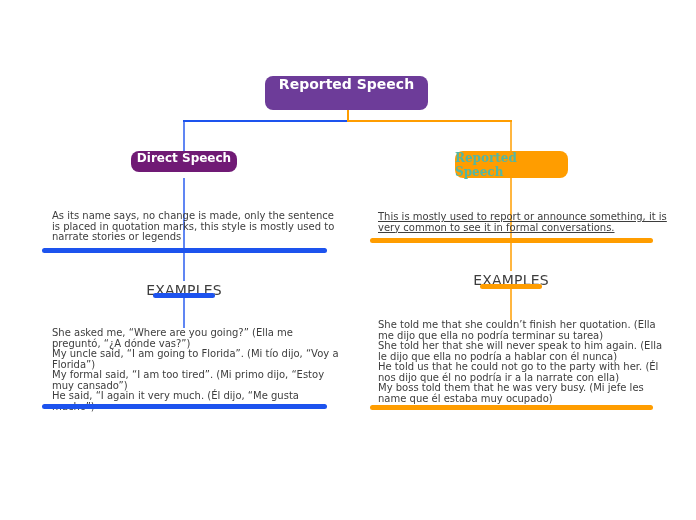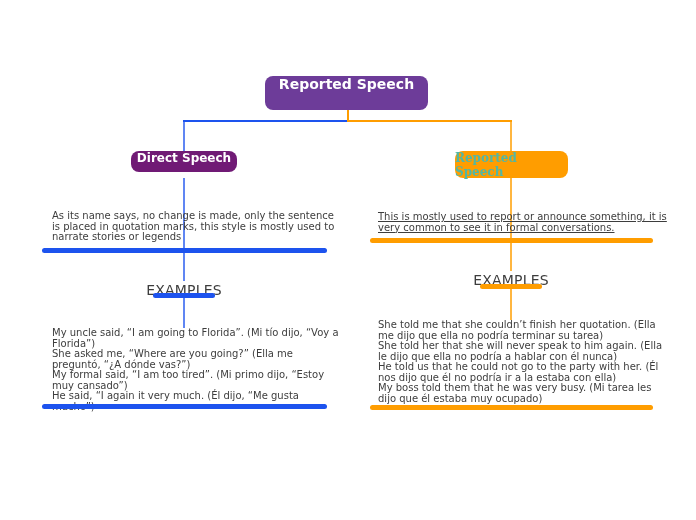--- a/index.html
+++ b/index.html
@@ -132,34 +132,34 @@
     <span class="node-label">Reported Speech</span>
   </div>
 
   <div class="topic-text left-col intro-left">As its name says, no change is made, only the sentence is placed in quotation marks, this style is mostly used to narrate stories or legends</div>
   <div class="bar bar-blue bar-l1"></div>
 
   <div class="examples-label exl-left">EXAMPLES</div>
   <div class="bar bar-blue bar-lex"></div>
 
   <div class="topic-text left-col examples-left">
+    <div>She asked me, “Where are you going?” (Ella me preguntó, “¿A dónde vas?”)</div>
     <div>My uncle said, “I am going to Florida”. (Mi tío dijo, “Voy a Florida”)</div>
-    <div>She asked me, “Where are you going?” (Ella me preguntó, “¿A dónde vas?”)</div>
     <div>My formal said, “I am too tired”. (Mi primo dijo, “Estoy muy cansado”)</div>
     <div>He said, “I again it very much. (Él dijo, “Me gusta mucho”)</div>
   </div>
   <div class="bar bar-blue bar-l2"></div>
 
   <div class="topic-text right-col intro-right">This is mostly used to report or announce something, it is very common to see it in formal conversations.</div>
   <div class="bar bar-orange bar-r1"></div>
 
   <div class="examples-label exl-right">EXAMPLES</div>
   <div class="bar bar-orange bar-rex"></div>
 
   <div class="topic-text right-col examples-right">
     <div>She told me that she couldn’t finish her quotation. (Ella me dijo que ella no podría terminar su tarea)</div>
     <div>She told her that she will never speak to him again. (Ella le dijo que ella no podría a hablar con él nunca)</div>
-    <div>He told us that he could not go to the party with her. (Él nos dijo que él no podría ir a la estaba con ella)</div>
-    <div>My boss told them that he was very busy. (Mi tarea les dijo que él estaba muy ocupado)</div>
+    <div>He told us that he could not go to the party with her. (Él nos dijo que él no podría ir a la narrate con ella)</div>
+    <div>My boss told them that he was very busy. (Mi jefe les name que él estaba muy ocupado)</div>
   </div>
   <div class="bar bar-orange bar-r2"></div>
 
 </div>
 
 </body></html>

